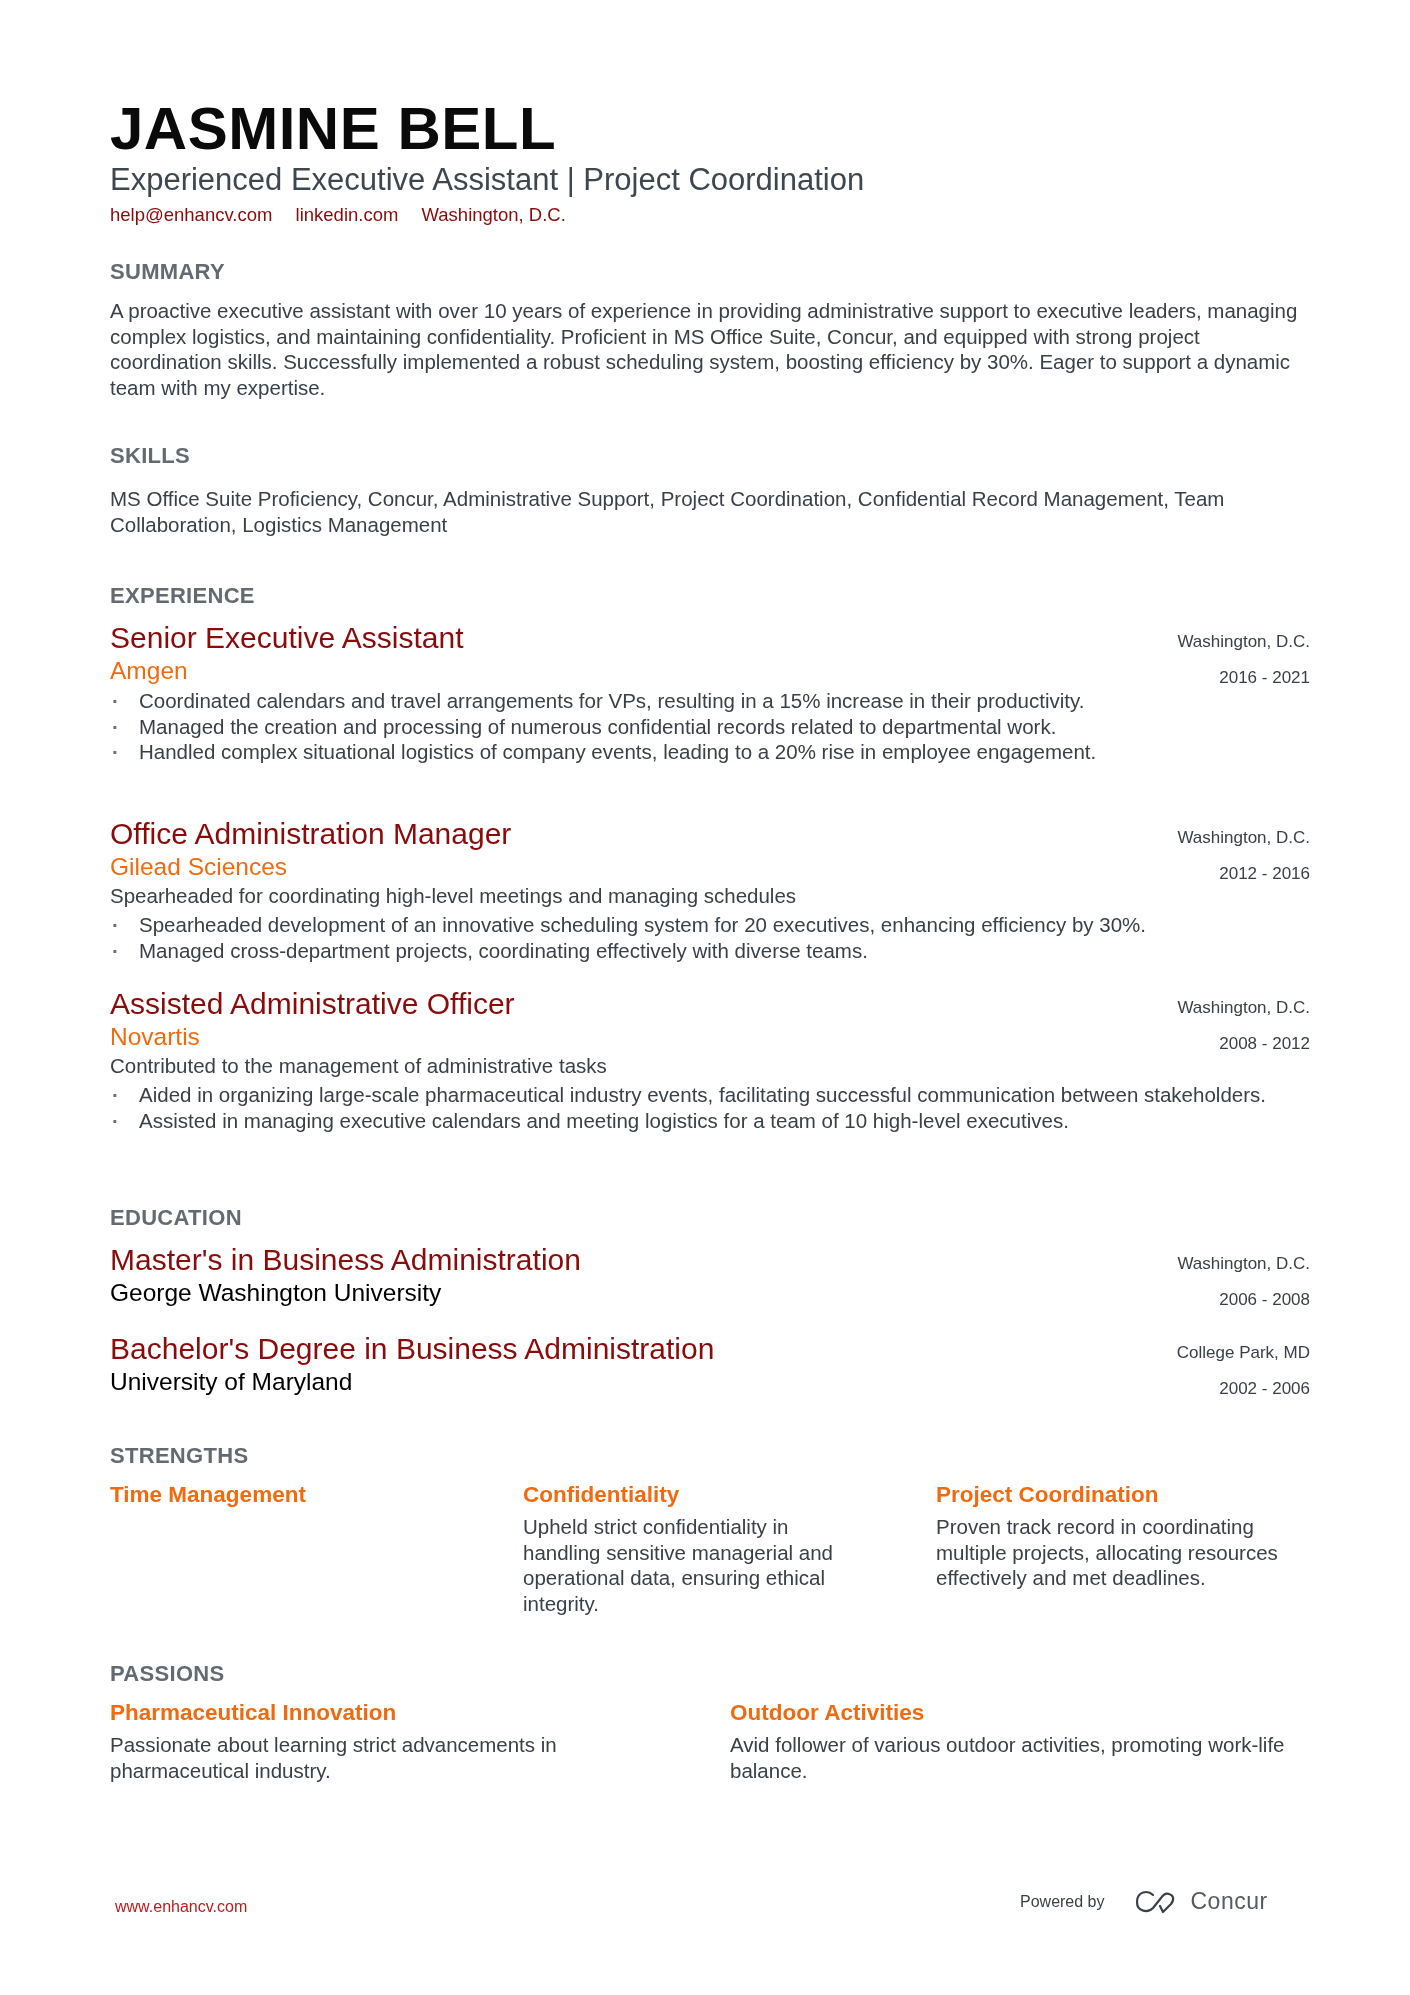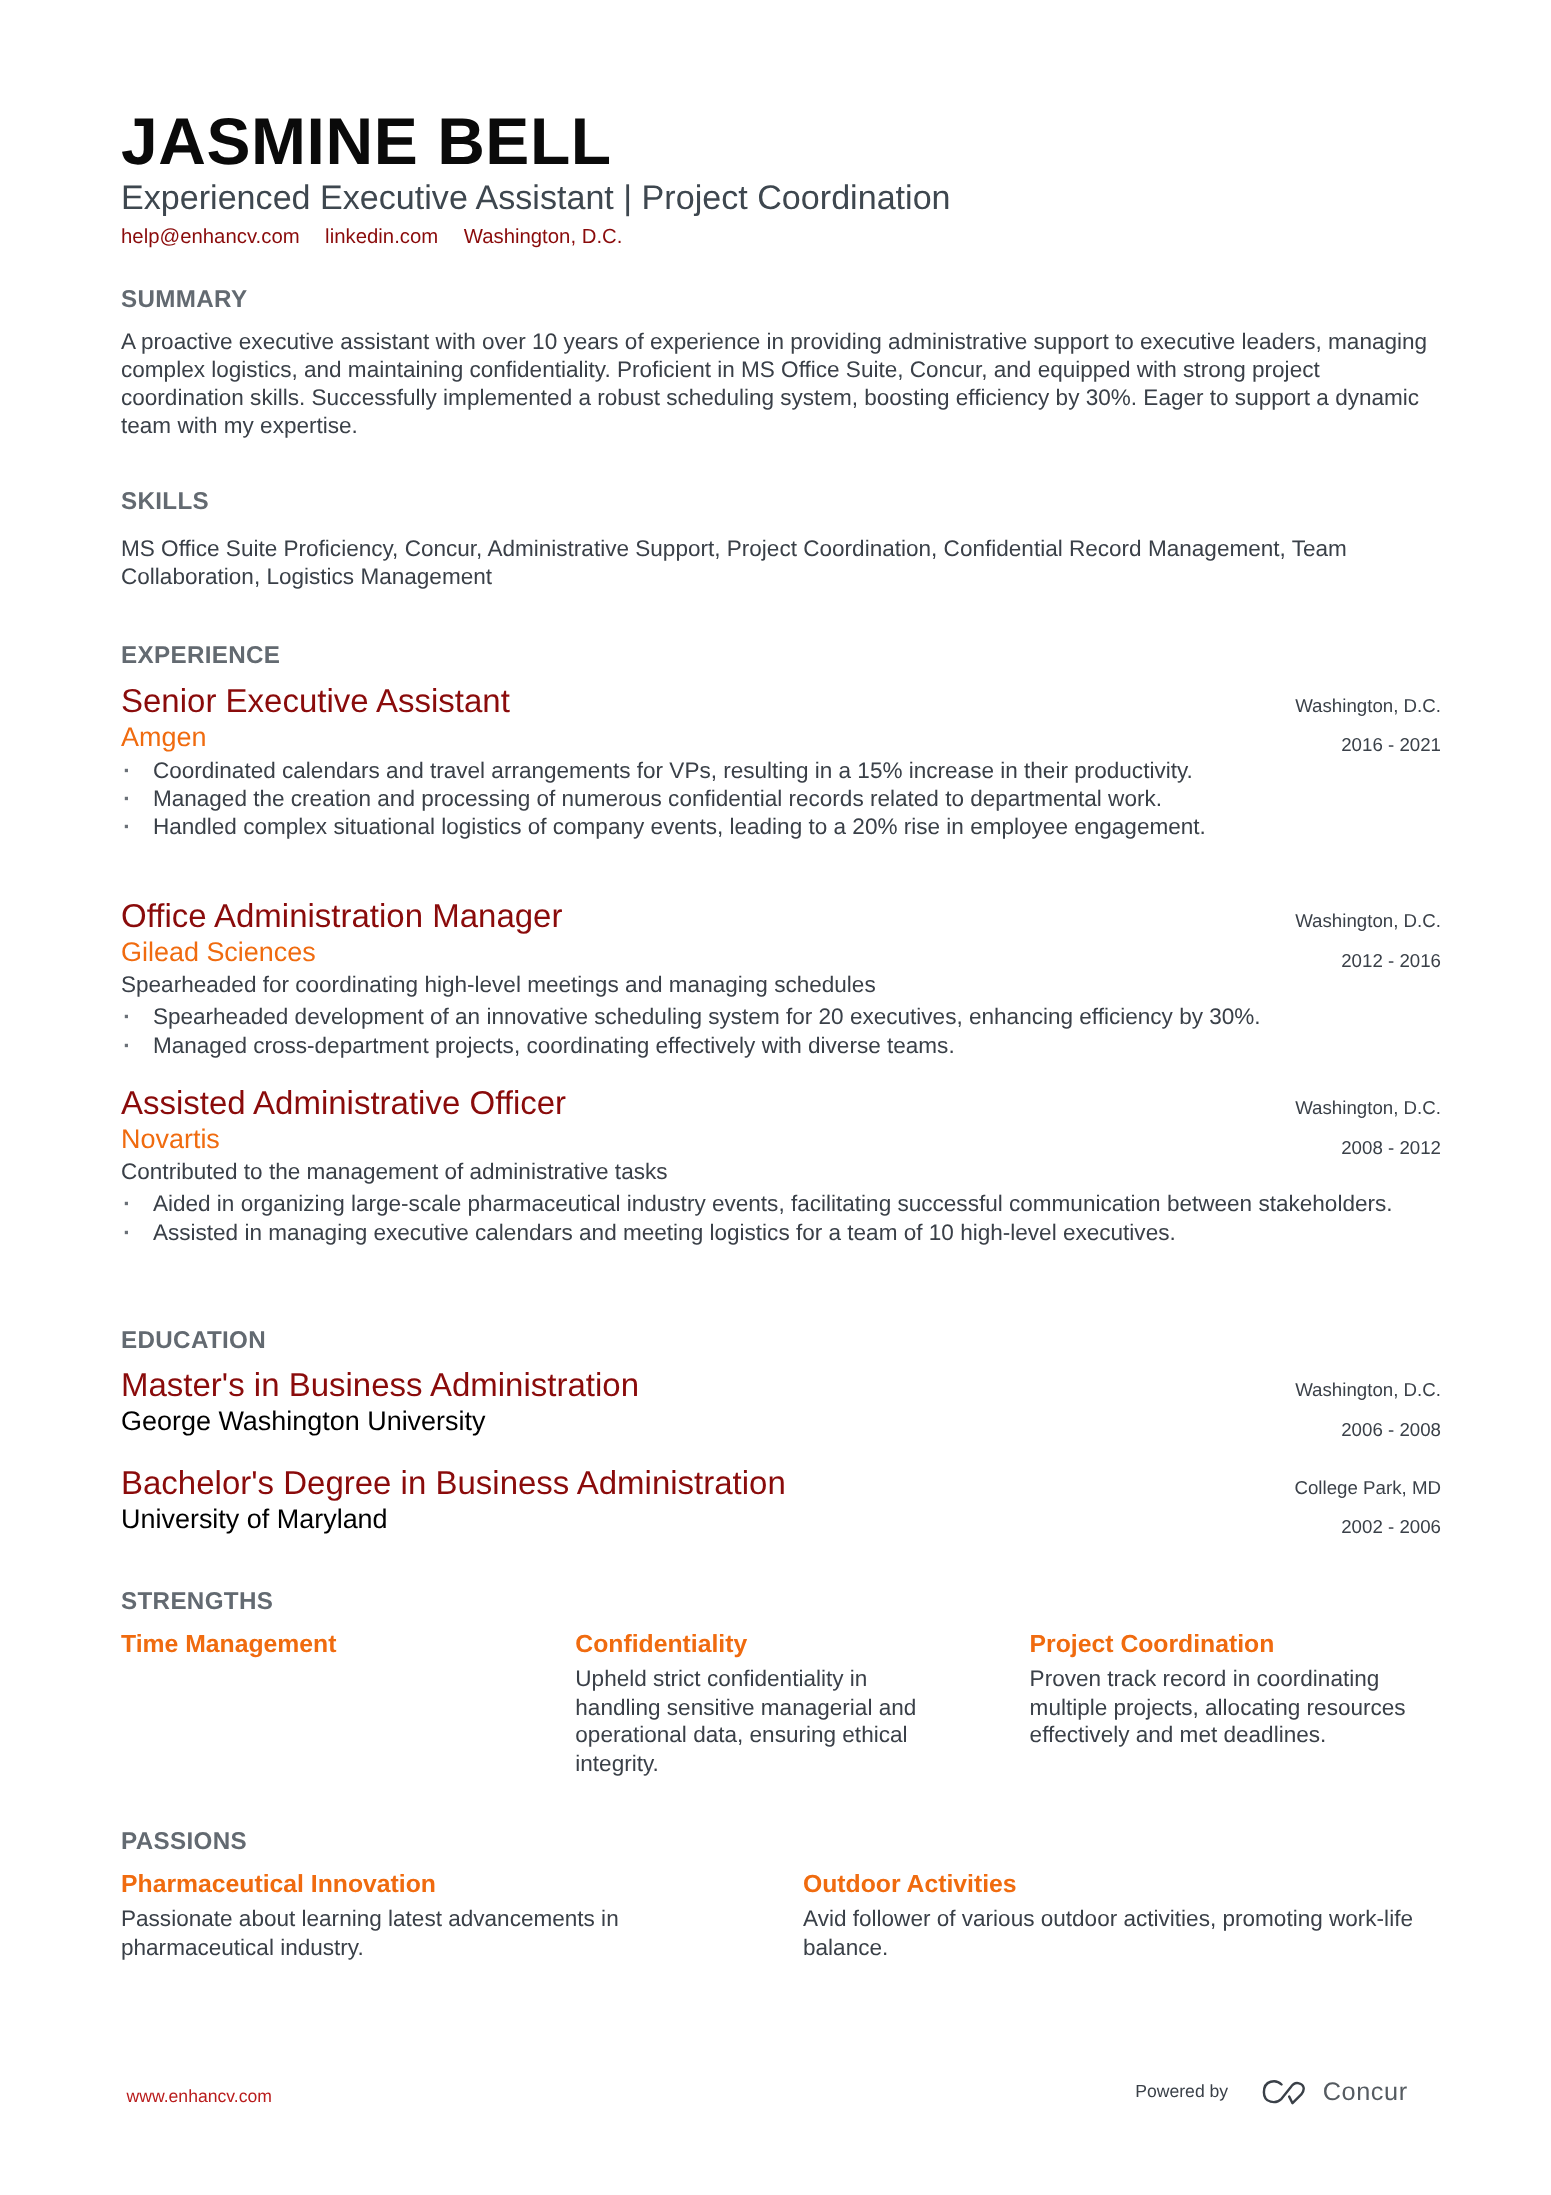--- a/index.html
+++ b/index.html
@@ -21,21 +21,21 @@
   .entry .desc { font-size: 20.5px; line-height: 28px; color: #3a4048; }
   .entry ul { list-style: none; margin: 2px 0 0 0; padding: 0; }
   .entry li { position: relative; padding-left: 29px; font-size: 20.5px; line-height: 25.6px; color: #3a4048; }
   .entry li::before { content: "·"; position: absolute; left: 2px; top: 0; color: #6a7077; font-weight: 700; }
   .meta { position: absolute; right: 0; top: 4px; text-align: right; font-size: 17px; color: #3a4048; }
   .meta div { line-height: 36px; }
   .col-title { font-size: 22.5px; font-weight: 700; color: #f06b0f; line-height: 30px; }
   .col-text { font-size: 20.5px; line-height: 25.6px; color: #3a4048; margin-top: 4px; }
   .col { position: absolute; }
   .footer-left { position: absolute; left: 115px; top: 1898px; font-size: 16px; color: #b91c1c; }
-  .footer-right { position: absolute; left: 1020px; top: 1888px; display: flex; align-items: center; margin-left: 12px; }
+  .footer-right { position: absolute; left: 1020px; top: 1888px; display: flex; align-items: center; }
   .powered { font-size: 16px; color: #3a4048; margin-right: 28px; }
   .logo-text { font-size: 23px; color: #555b61; margin-left: 12px; letter-spacing: 0.5px; }
 </style>
 </head>
 <body>
 
 <div class="page">
 
   <h1 class="name">JASMINE BELL</h1>
   <div class="subtitle">Experienced Executive Assistant | Project Coordination</div>
@@ -126,21 +126,21 @@
   </div>
   <div class="col" style="top:1480px; left:826px; width:370px">
     <div class="col-title">Project Coordination</div>
     <div class="col-text">Proven track record in coordinating multiple projects, allocating resources effectively and met deadlines.</div>
   </div>
 
   <div class="sec-title" style="top:1660px">PASSIONS</div>
 
   <div class="col" style="top:1698px; left:0; width:540px">
     <div class="col-title">Pharmaceutical Innovation</div>
-    <div class="col-text">Passionate about learning latest advancements in pharmaceutical industry.</div>
+    <div class="col-text">Passionate about learning strict advancements in pharmaceutical industry.</div>
   </div>
   <div class="col" style="top:1698px; left:620px; width:560px">
     <div class="col-title">Outdoor Activities</div>
     <div class="col-text">Avid follower of various outdoor activities, promoting work-life balance.</div>
   </div>
 </div>
 
 <div class="footer-left">www.enhancv.com</div>
 <div class="footer-right">
   <span class="powered">Powered by</span>

